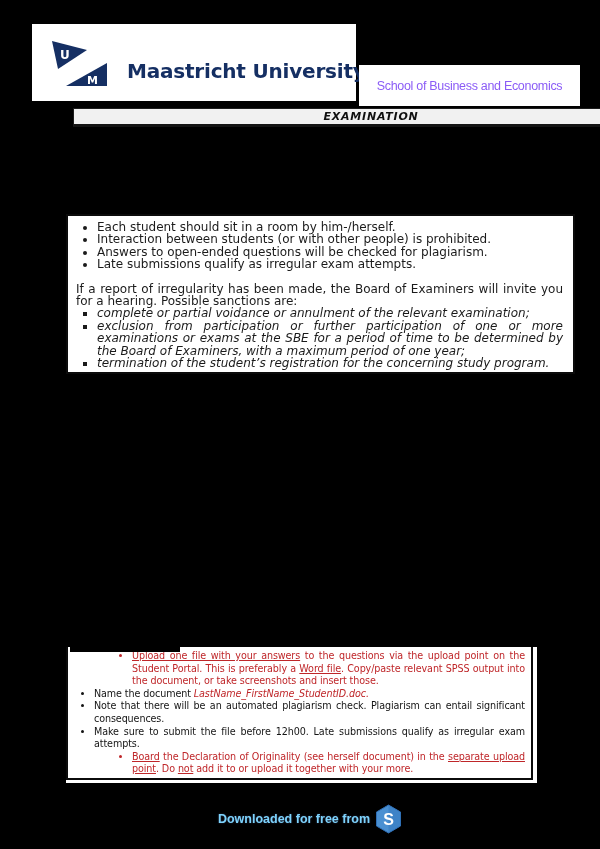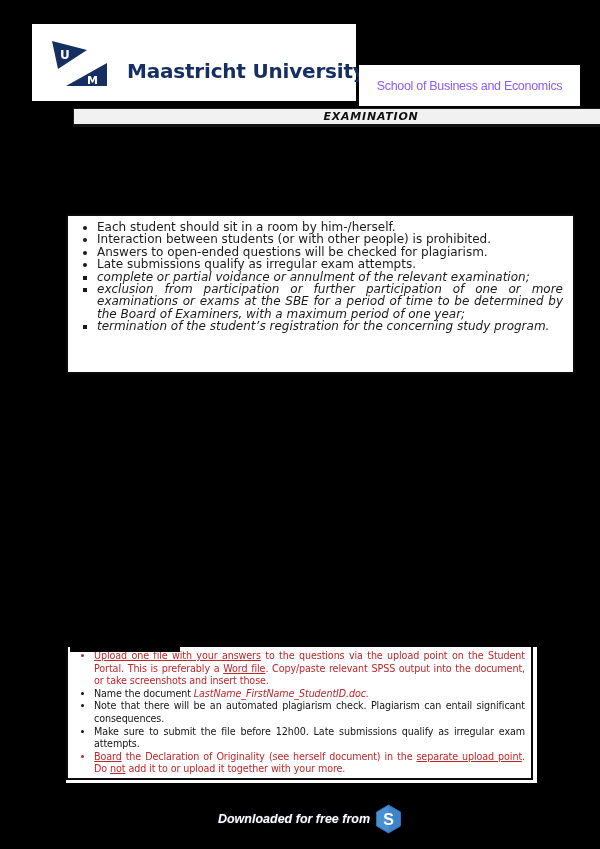--- a/index.html
+++ b/index.html
@@ -36,31 +36,31 @@
 
   
   .upload-outer{position:absolute;left:66px;top:647px;width:471px;height:136px;background:#fff;}
   .upload-inner{position:absolute;left:0;top:0;width:467px;height:133px;box-sizing:border-box;
                 border-left:2px solid #0b0b0b;border-right:2px solid #0b0b0b;
                 border-bottom:2px solid #0b0b0b;
                 padding:3px 6px 0 6px;font-size:9.6px;line-height:12.6px;
                 letter-spacing:-0.1px;text-align:justify;color:#141414;}
   .upload-inner ul{margin:0;padding:0 0 0 20px;list-style-type:disc;}
   .upload-inner li{text-align:justify;}
-  li.red{color:#bf2629;}
+  li.red{color:#bf2629;margin-left:38px;}
   .red-text{color:#bf2629;}
   .u{text-decoration:underline;}
   .i{font-style:italic;}
   .redaction-bar{position:absolute;left:70px;top:643px;width:110px;height:9px;background:#000;}
 
   
   .watermark{position:absolute;left:160px;top:801px;width:300px;height:36px;
              display:flex;align-items:center;justify-content:center;gap:5px;}
   .wm-text{font-family:"Liberation Sans",sans-serif;font-weight:bold;font-size:12.5px;
-           color:#ffffff;text-shadow:0 0 2px #2a3550;white-space:nowrap;font-style:italic;}
+           color:#7dd3fc;text-shadow:0 0 2px #2a3550;white-space:nowrap;}
   .wm-brand{font-family:"Liberation Sans",sans-serif;font-weight:bold;font-size:19.5px;
             letter-spacing:-0.5px;color:#2c3858;text-shadow:0 0 1px #707a94;white-space:nowrap;}
 </style>
 </head>
 <body>
 
 <div class="page">
 
   <div class="logo-box">
     <svg class="um-logo" width="58" height="48" viewBox="0 0 58 48">
@@ -80,20 +80,21 @@
     <span>EXAMINATION</span>
   </div>
 
   <div class="rules-box">
     <ul>
       <li>Each student should sit in a room by him-/herself.</li>
       <li>Interaction between students (or with other people) is prohibited.</li>
       <li>Answers to open-ended questions will be checked for plagiarism.</li>
       <li>Late submissions qualify as irregular exam attempts.</li>
     </ul>
+    <p>If a report of irregularity has been made, the Board of Examiners will invite you for a hearing. Possible sanctions are:</p>
     <ul class="squares it">
       <li>complete or partial voidance or annulment of the relevant examination;</li>
       <li>exclusion from participation or further participation of one or more examinations or exams at the SBE for a period of time to be determined by the Board of Examiners, with a maximum period of one year;</li>
       <li>termination of the student’s registration for the concerning study program.</li>
     </ul>
   </div>
 
   <div class="upload-outer">
     <div class="upload-inner">
       <ul>

